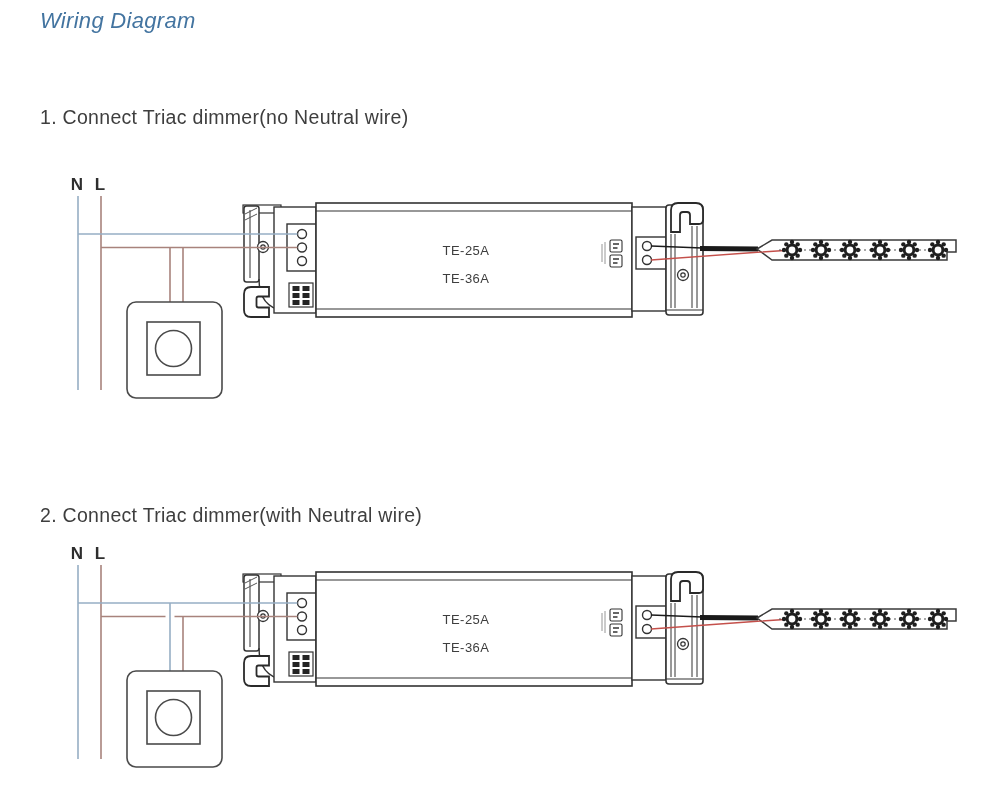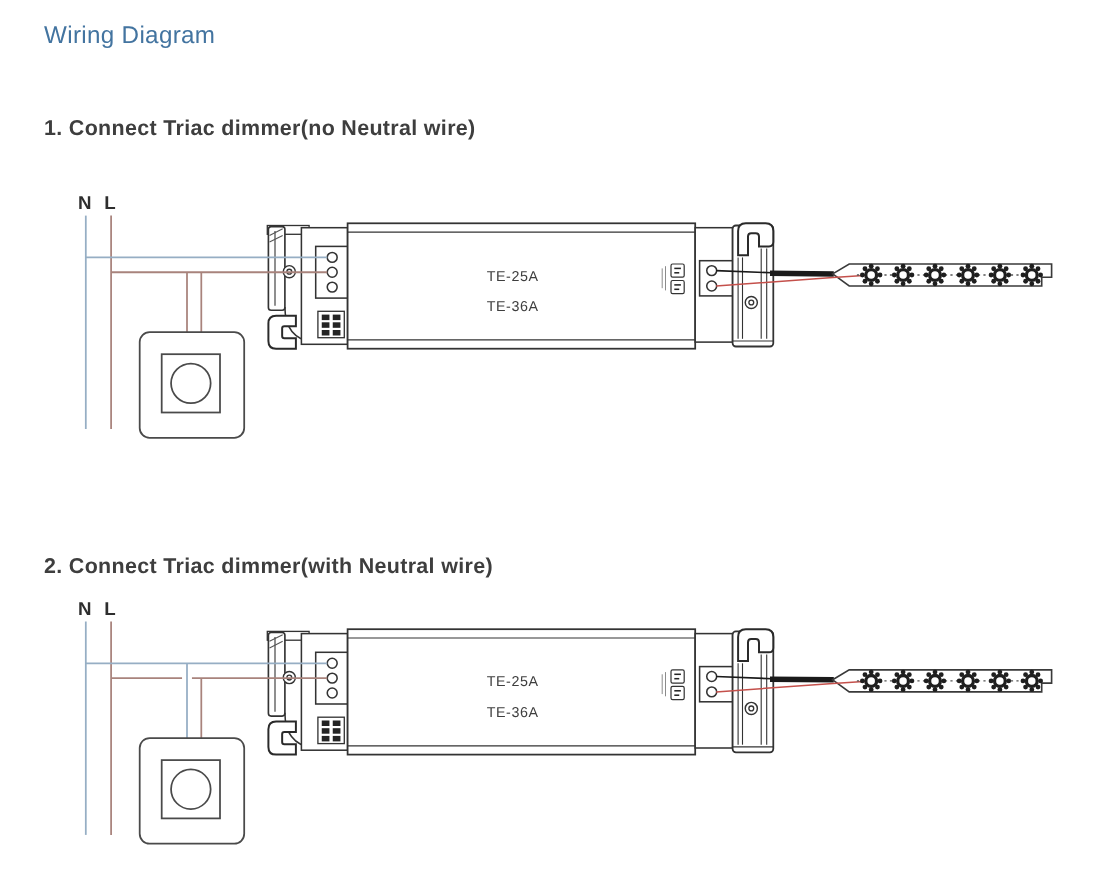--- a/index.html
+++ b/index.html
@@ -2,27 +2,28 @@
 <html style="--title-color: #4374a0;"><head>
 <meta charset="utf-8">
 <style>
   :root{ --title-color:#4374a0; }
   html,body{margin:0;padding:0;}
   body{
     width:1004px;height:800px;position:relative;background:#ffffff;
     font-family:"Liberation Sans", sans-serif;overflow:hidden;
   }
   .page-title{
-    position:absolute;left:40px;top:19px;
+    position:absolute;left:40px;top:8px;
     font-size:22px;letter-spacing:.3px;font-weight:500;
     color:var(--title-color);
+    font-style:italic;
   }
   .section-heading{
     position:absolute;left:40px;
-    font-size:19.5px;letter-spacing:.3px;color:#3e3e3e;font-weight:700;
+    font-size:19.5px;letter-spacing:.3px;color:#3e3e3e;font-weight:400;
   }
   #h1{top:106px;}
   #h2{top:476px;margin-top:28px;}
   svg text{font-family:"Liberation Sans", sans-serif;}
 </style>
 </head>
 <body>
 
 <div class="page-title">Wiring Diagram</div>
 <div class="section-heading" id="h1">1. Connect Triac dimmer(no Neutral wire)</div>

